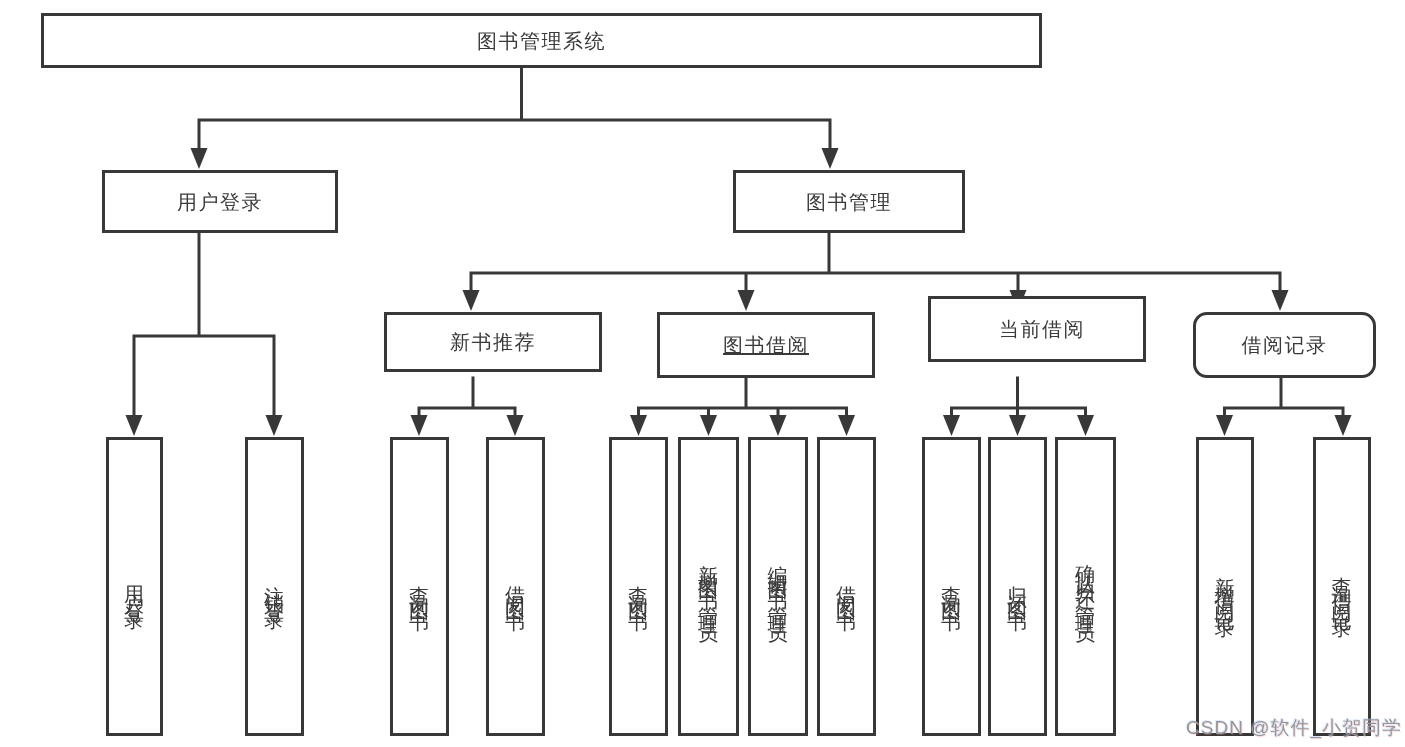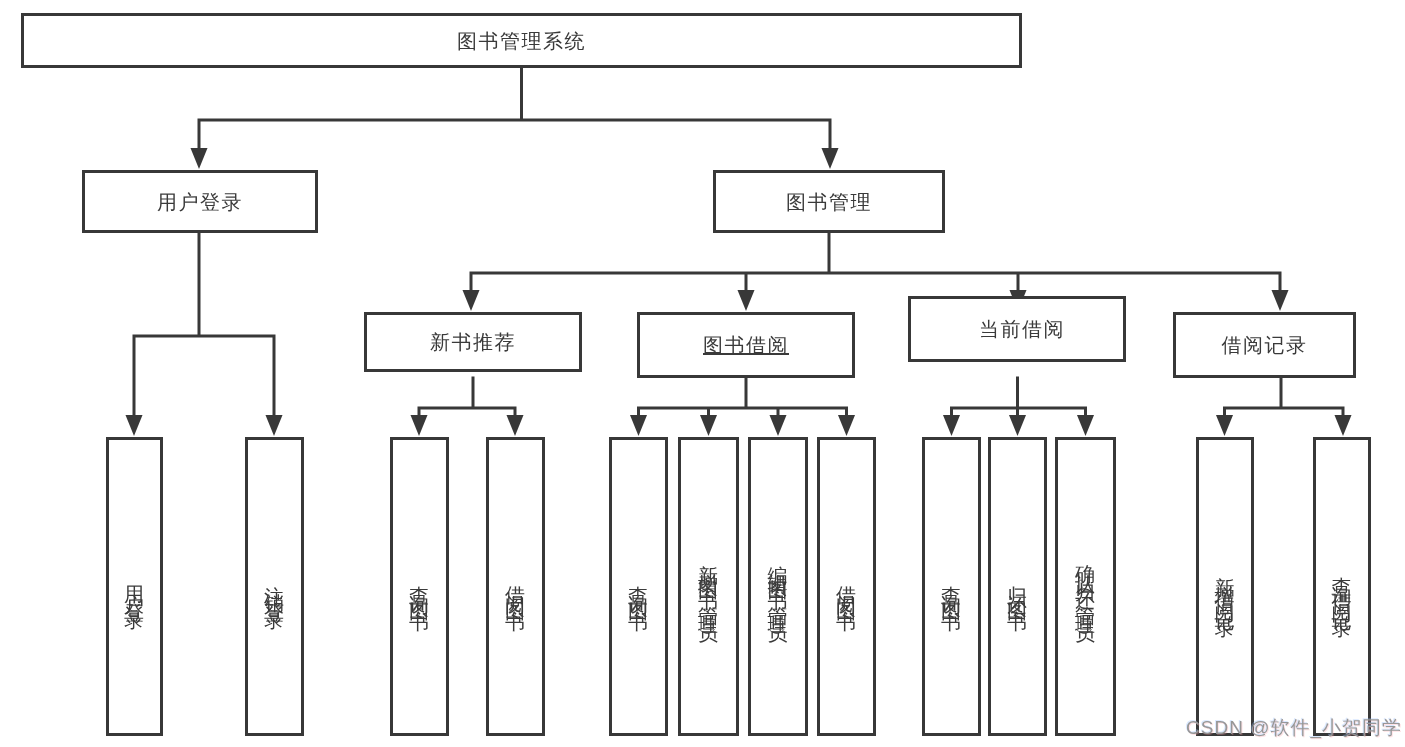--- a/index.html
+++ b/index.html
@@ -37,20 +37,21 @@
     color: var(--text);
     display: flex;
     align-items: center;
     justify-content: center;
     text-align: center;
   }
   .h-node {
     font-size: 20px;
     letter-spacing: 1.5px;
     line-height: 1;
+    margin-left: 20px;
   }
   .v-node {
     writing-mode: vertical-rl;
     text-orientation: mixed;
     font-size: 20px;
     line-height: 1;
     letter-spacing: 0.42em;
   }
   .watermark {
     position: absolute;
@@ -111,21 +112,21 @@
 </svg>
 
 <div class="node h-node" style="left:21px; top:13px; width:1001px; height:55px;">图书管理系统</div>
 
 <div class="node h-node" style="left:82px; top:170px; width:236px; height:63px;">用户登录</div>
 <div class="node h-node" style="left:713px; top:170px; width:232px; height:63px;font-family:Liberation Serif, serif;">图书管理</div>
 
 <div class="node h-node" style="left:364px; top:312px; width:218px; height:60px;">新书推荐</div>
 <div class="node h-node" style="left:637px; top:312px; width:218px; height:66px;text-decoration:underline;">图书借阅</div>
 <div class="node h-node" style="left:908px; top:296px; width:218px; height:66px;padding-left:10px;">当前借阅</div>
-<div class="node h-node" style="left:1173px; top:312px; width:183px; height:66px;">借阅记录</div>
+<div class="node h-node" style="left:1173px; top:312px; width:183px; height:66px;border-radius:14px;">借阅记录</div>
 
 <div class="node v-node" style="left:106px; top:437px; width:57px; height:299px;">用户登录</div>
 <div class="node v-node" style="left:245px; top:437px; width:59px; height:299px;">注销登录</div>
 
 <div class="node v-node" style="left:390px; top:437px; width:59px; height:299px;">查询图书</div>
 <div class="node v-node" style="left:486px; top:437px; width:59px; height:299px;">借阅图书</div>
 
 <div class="node v-node" style="left:609px; top:437px; width:59px; height:299px;">查询图书</div>
 <div class="node v-node" style="left:678px; top:437px; width:61px; height:299px;">新增图书（管理员）</div>
 <div class="node v-node" style="left:748px; top:437px; width:60px; height:299px;">编辑图书（管理员）</div>

